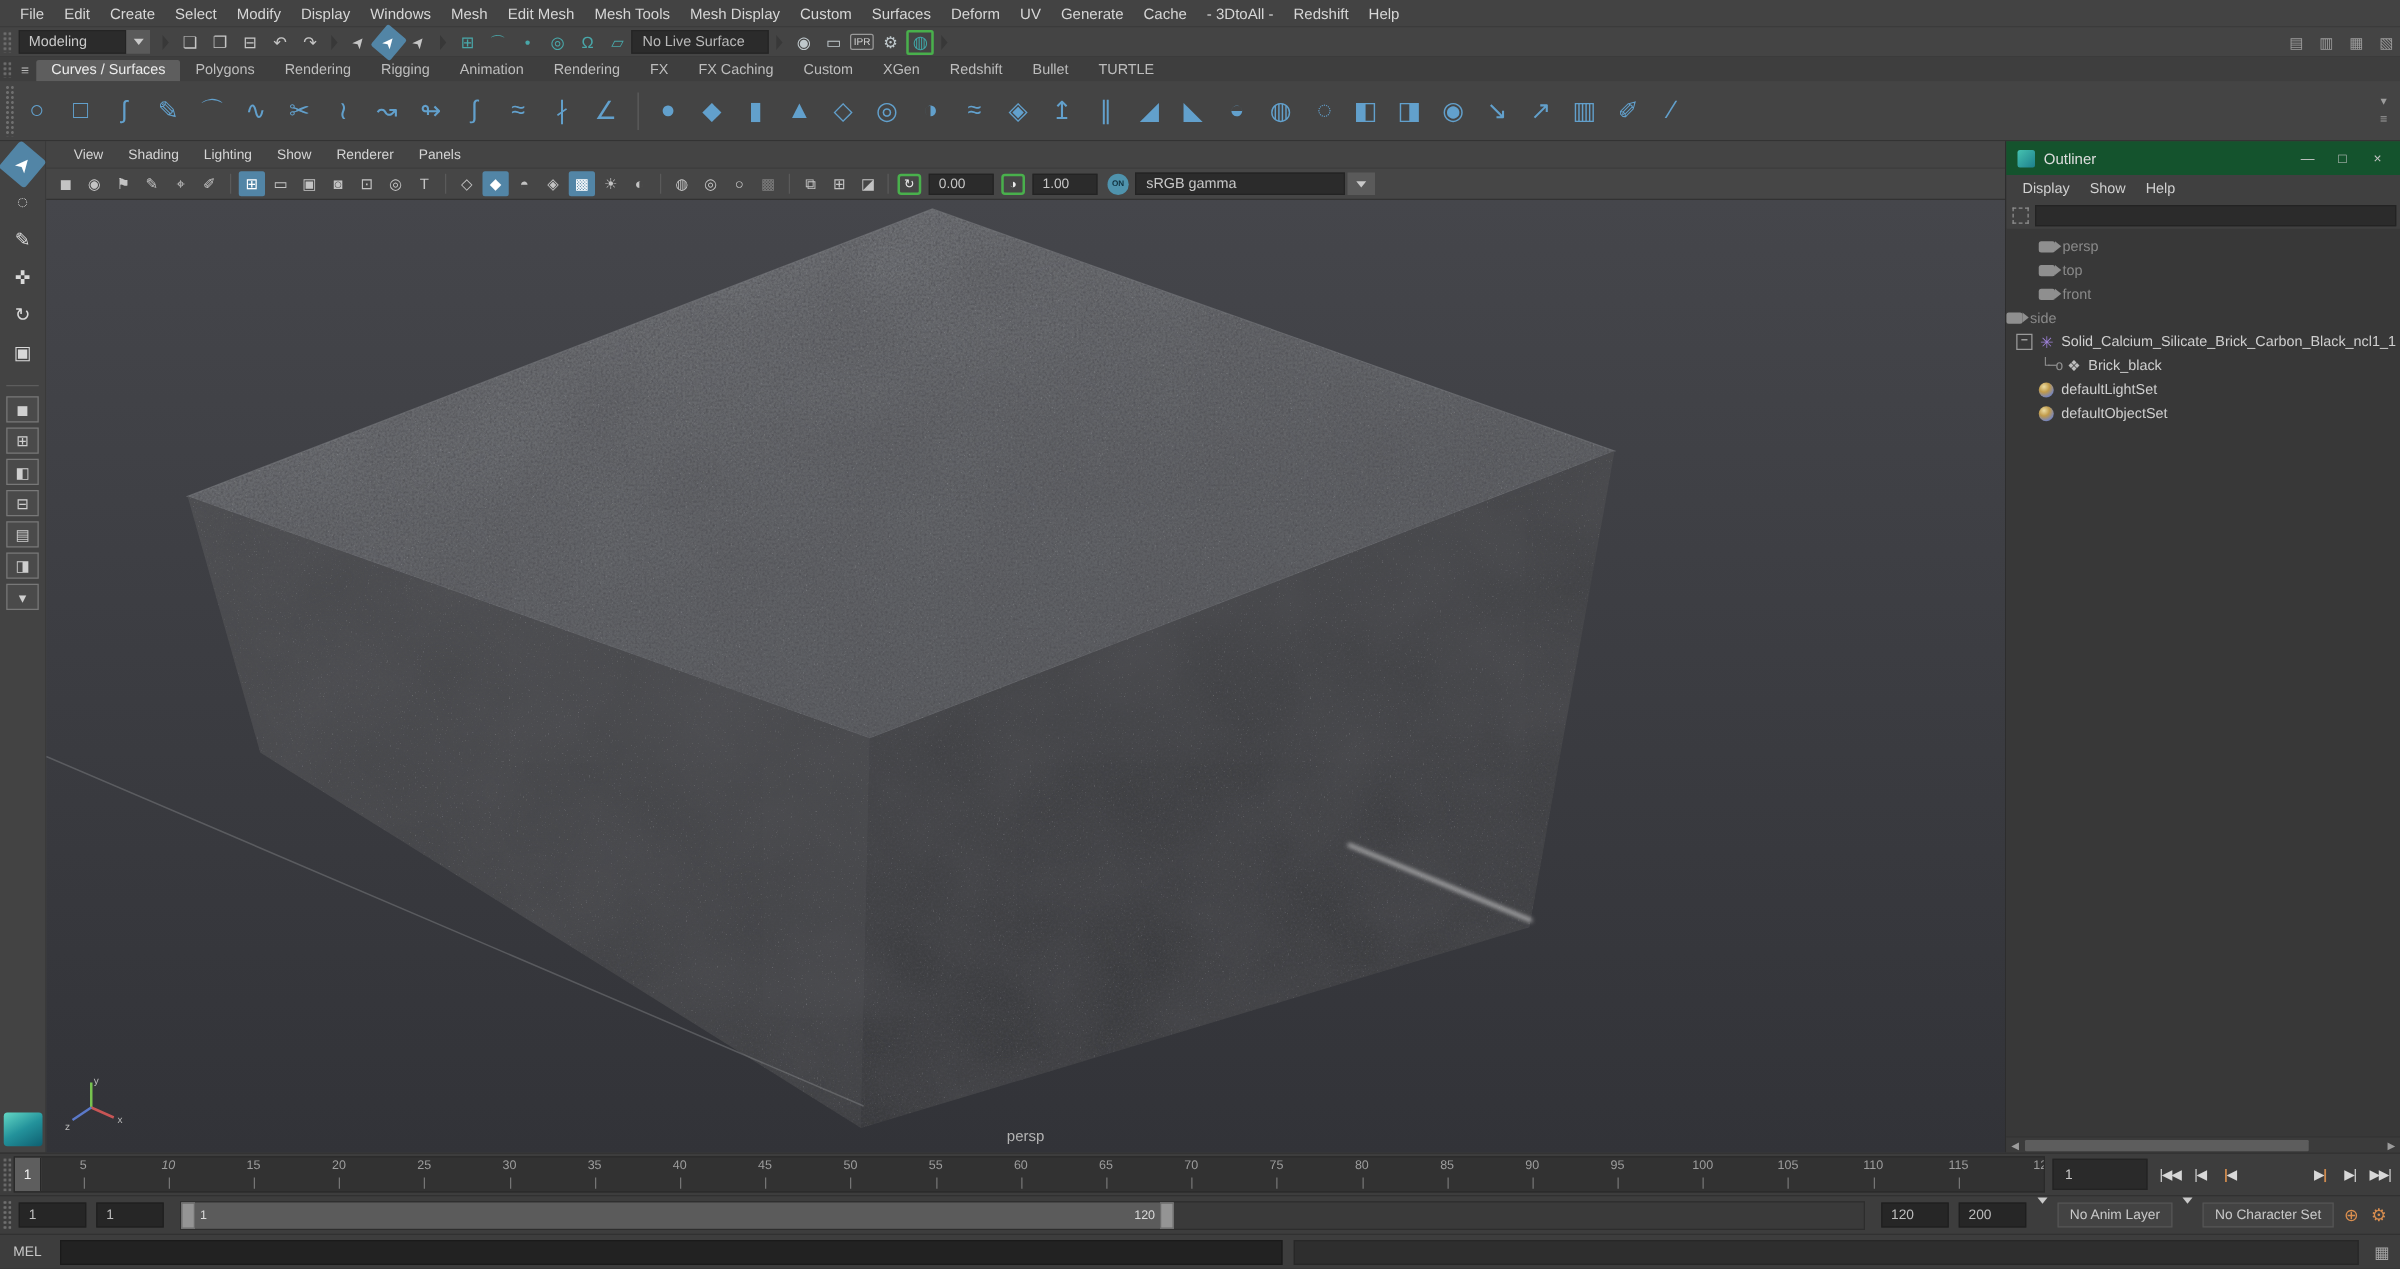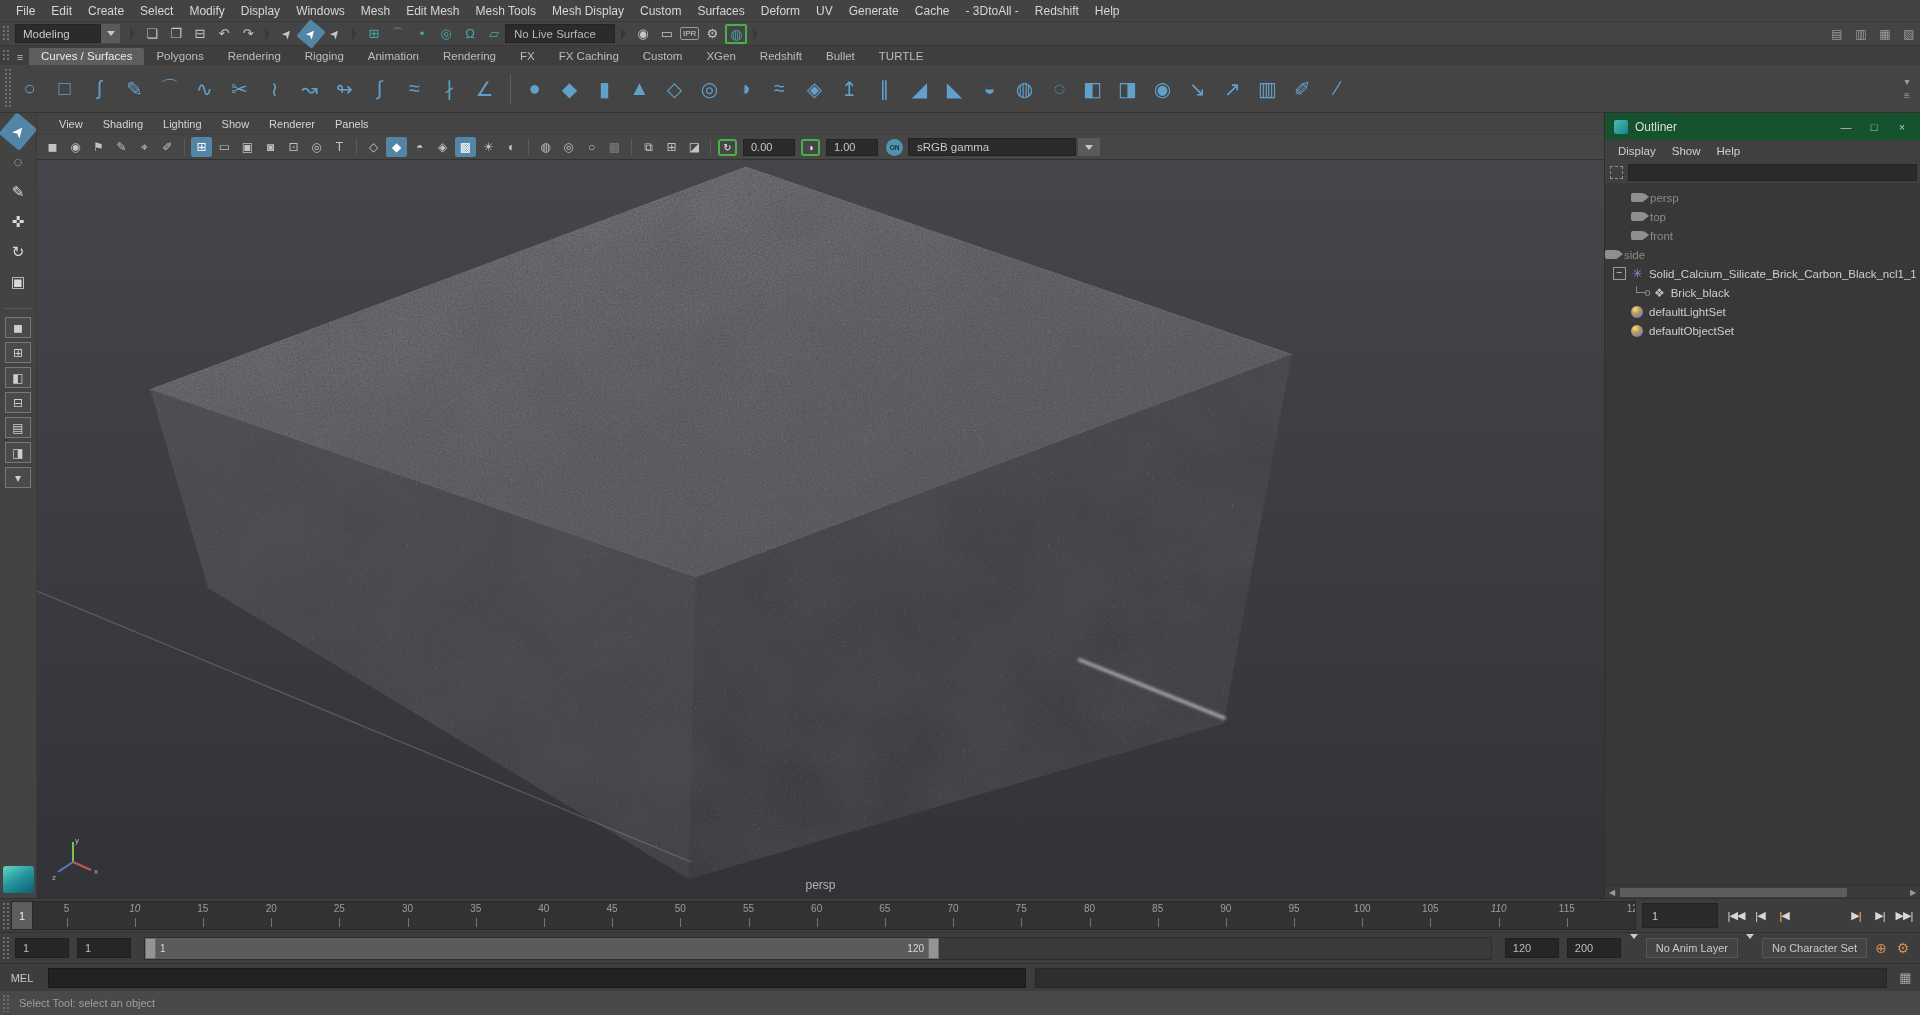--- a/index.html
+++ b/index.html
@@ -514,21 +514,21 @@
         <span class="tick" style="left: 70.59%;">85</span>
         <span class="tickline" style="left: 70.59%;"></span>
         <span class="tick" style="left: 74.79%;">90</span>
         <span class="tickline" style="left: 74.79%;"></span>
         <span class="tick" style="left: 78.99%;">95</span>
         <span class="tickline" style="left: 78.99%;"></span>
         <span class="tick" style="left: 83.19%;">100</span>
         <span class="tickline" style="left: 83.19%;"></span>
         <span class="tick" style="left: 87.39%;">105</span>
         <span class="tickline" style="left: 87.39%;"></span>
-        <span class="tick" style="left: 91.6%; font-style: italic;">110</span>
+        <span class="tick" style="left: 91.6%;">110</span>
         <span class="tickline" style="left: 91.6%;"></span>
         <span class="tick" style="left: 95.8%;">115</span>
         <span class="tickline" style="left: 95.8%;"></span>
         <span class="tick" style="left: 100%;">120</span>
         <span class="tickline" style="left: 100%;"></span>
       </div>
     <span class="ct-field">1</span>
     <span class="pbgrp">
         <span class="pb">
           <i>|</i>
@@ -581,18 +581,14 @@
     <span class="rs-ic">⚙</span>
   </div>
 
   <div class="commandline">
     <span class="mel">MEL</span>
     <input class="cmd-input" type="text" value="" style="">
     <span class="cmd-result"></span>
     <span class="script-icon">▦</span>
   </div>
 
-  <div class="helpline">
-    <span class="handle"></span>
-    <span>Select Tool: select an object</span>
-  </div>
 
 </div>
 
 </body></html>

